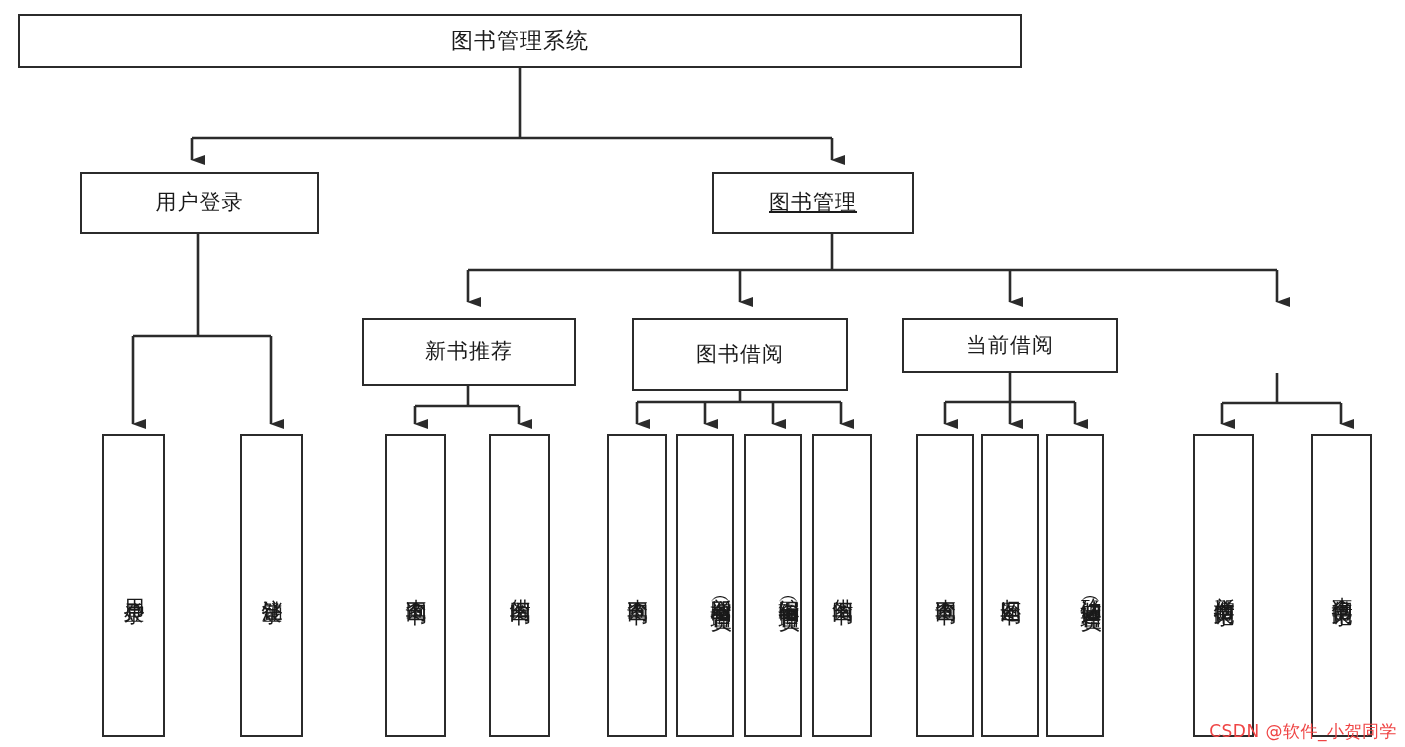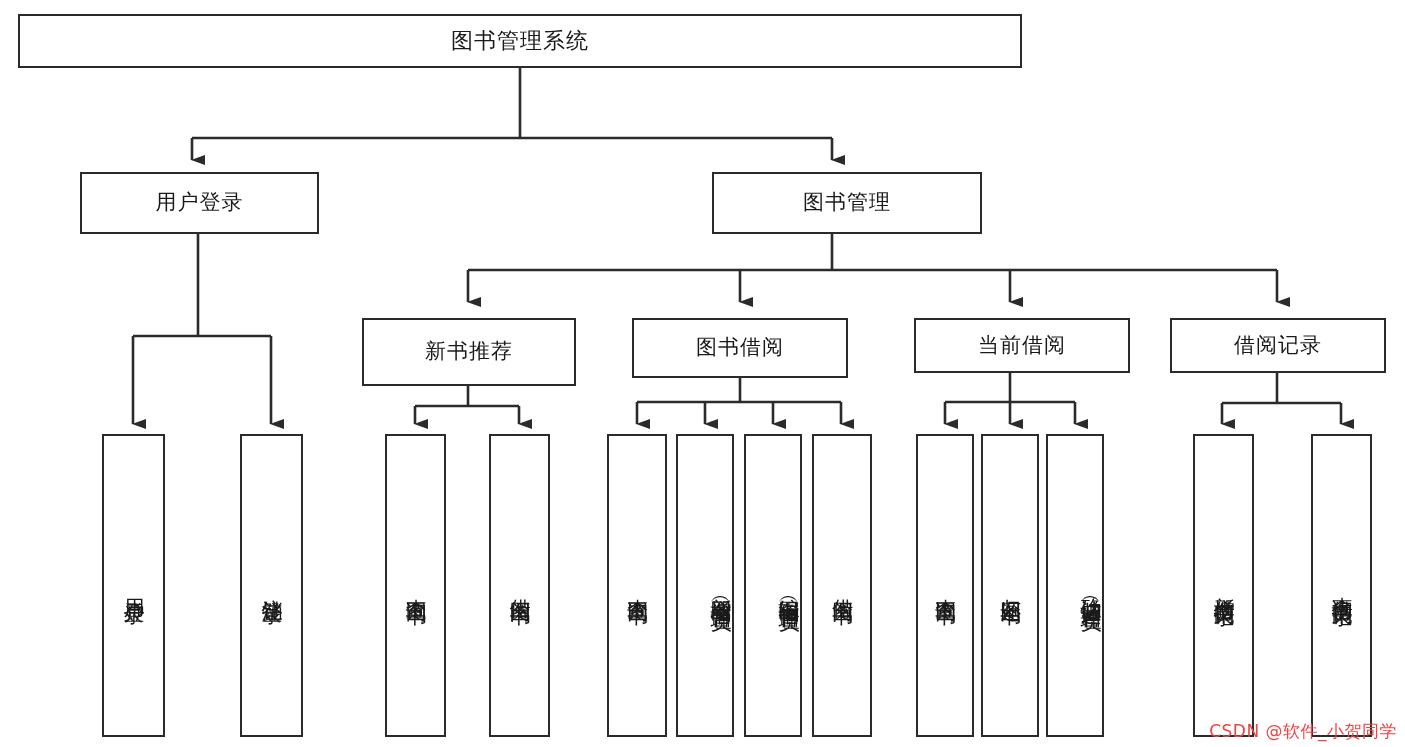--- a/index.html
+++ b/index.html
@@ -84,26 +84,25 @@
       <path d="M1277,373 L1277,403"></path>
       <path d="M1222,403 L1341,403"></path>
       <path d="M1222,403 L1222,424" marker-end="url(#arrow)"></path>
       <path d="M1341,403 L1341,424" marker-end="url(#arrow)"></path>
     </g>
   </svg>
 
   <div class="node h-node root" style="left:18px;top:14px;width:1004px;height:54px;">图书管理系统</div>
 
   <div class="node h-node" style="left:80px;top:172px;width:239px;height:62px;">用户登录</div>
-  <div class="node h-node" style="left:712px;top:172px;width:270px;height:62px;">图书管理</div>
+  <div class="node h-node" style="left:712px;top:172px;width:202px;height:62px;text-decoration:underline;">图书管理</div>
 
   <div class="node h-node" style="left:362px;top:318px;width:214px;height:68px;">新书推荐</div>
-  <div class="node h-node" style="left:632px;top:318px;width:216px;height:60px;">图书借阅</div>
-  <div class="node h-node" style="left:902px;top:318px;width:216px;height:55px;margin-left:12px;">当前借阅</div>
-  <div class="node h-node" style="left:1170px;top:318px;width:216px;height:55px;">借阅记录</div>
+  <div class="node h-node" style="left:632px;top:318px;width:216px;height:73px;">图书借阅</div>
+  <div class="node h-node" style="left:902px;top:318px;width:216px;height:55px;">当前借阅</div>
 
   <div class="node v-node centered" style="left:102px;top:434px;width:63px;height:303px;">用户登录</div>
   <div class="node v-node centered" style="left:240px;top:434px;width:63px;height:303px;">注销登录</div>
 
   <div class="node v-node centered" style="left:385px;top:434px;width:61px;height:303px;">查询图书</div>
   <div class="node v-node centered" style="left:489px;top:434px;width:61px;height:303px;">借阅图书</div>
 
   <div class="node v-node centered" style="left:607px;top:434px;width:60px;height:303px;">查询图书</div>
   <div class="node v-node" style="left:676px;top:434px;width:58px;height:303px;">新增图书（管理员）</div>
   <div class="node v-node" style="left:744px;top:434px;width:58px;height:303px;">编辑图书（管理员）</div>

